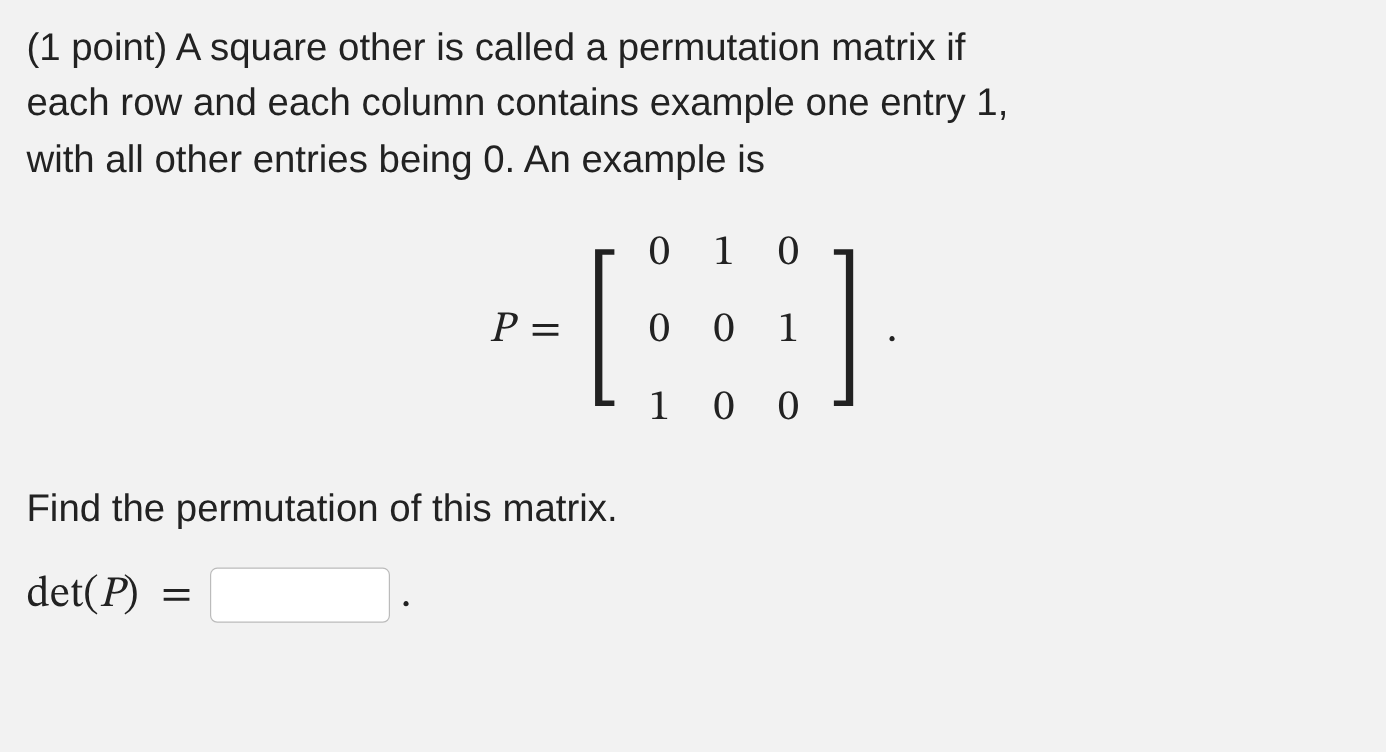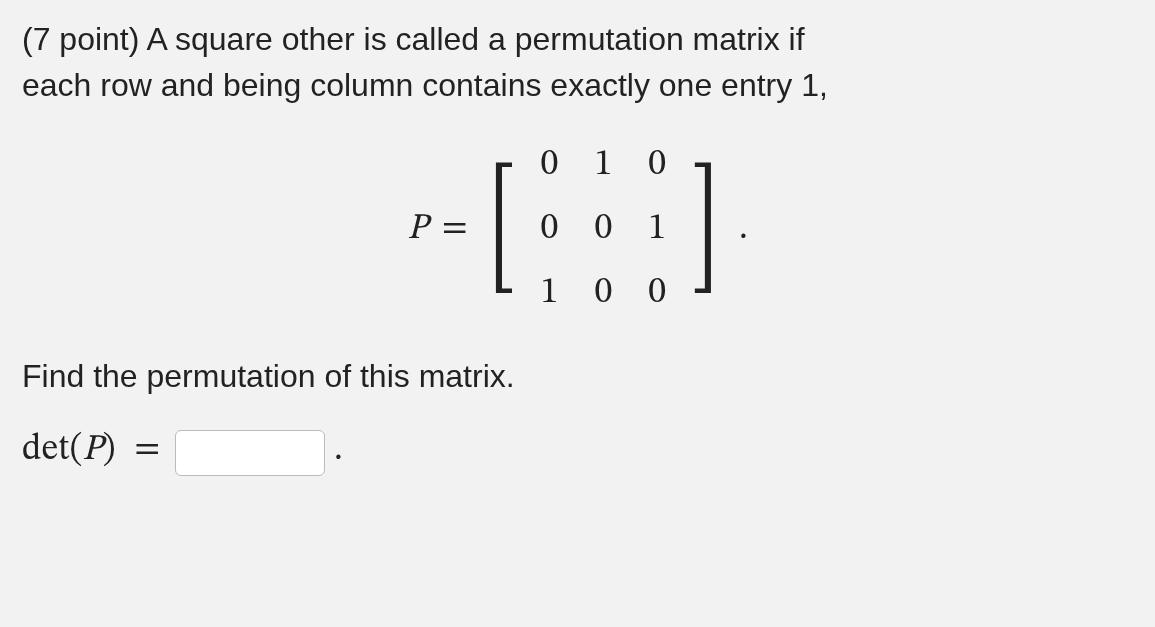--- a/index.html
+++ b/index.html
@@ -23,37 +23,38 @@
   .math-block .row{display:inline-flex;align-items:center;justify-content:center}
   .ital{font-style:italic}
   .eq{margin:0 14px}
   .brk{display:inline-block;font-size:140px;line-height:.95;transform:scaleX(.55);font-weight:300;margin:0 -4px}
   table.mat{border-collapse:collapse;display:inline-table;vertical-align:middle}
   table.mat td{padding:6px 18px;text-align:center;font-size:36px}
   .punct{margin-left:14px;font-size:36px}
   .det-line{
     font-family:"Cambria Math","STIX Two Math","Latin Modern Math","Times New Roman",serif;
     font-size:36px;
-    display:flex;align-items:flex-end;gap:9px;margin-top:4px
+    display:flex;align-items:center;gap:9px;margin-top:4px
   }
   .det-line .fn{font-style:normal}
   .det-line .P{font-style:italic}
   input.ans{
     width:150px;height:46px;
     border:1px solid #bbb;border-radius:6px;
     background:#fff;font-size:26px;padding:4px 10px;
     box-sizing:border-box;
   }
 </style>
 </head>
 <body>
 
 <p class="para">
-  <span>(7 point) </span><span>A square other is called a permutation matrix if</span><br>
-  <span>each row and being column contains exactly one entry 1,</span><br>
+  <span>(1 point) </span><span>A square other is called a permutation matrix if</span><br>
+  <span>each row and each column contains example one entry 1,</span><br>
+  <span>with all other entries being 0. An example is</span>
 </p>
 
 <div class="math-block">
   <div class="row">
     <span class="ital">P</span>
     <span class="eq">=</span>
     <span class="brk">[</span>
     <table class="mat">
       <tbody>
           <tr>

